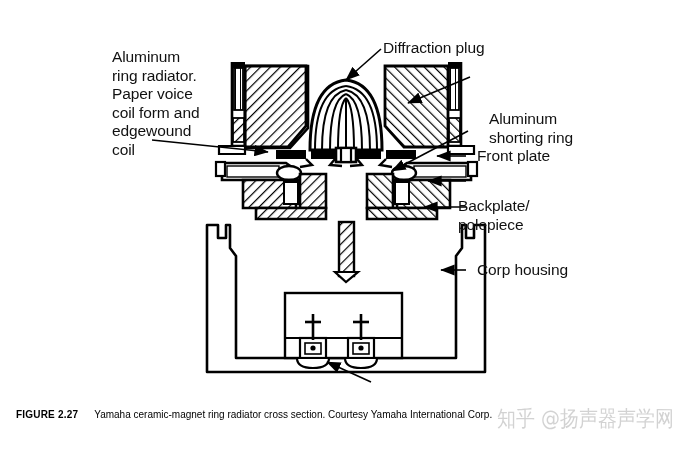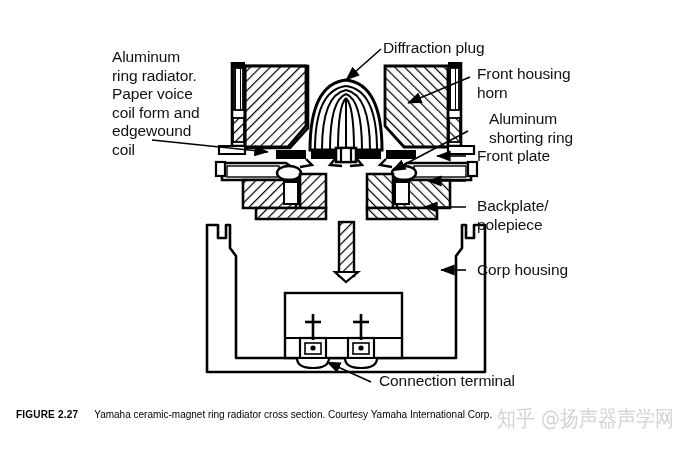--- a/index.html
+++ b/index.html
@@ -214,35 +214,32 @@
 
   <div class="label" style="left:112px; top:48px; width:130px;">Aluminum
 ring radiator.
 Paper voice
 coil form and
 edgewound
 coil</div>
 
   <div class="label" style="left:383px; top:39px;">Diffraction plug</div>
 
-  <div class="label" style="left:477px; top:65px; width:150px;">Front housing
-horn</div>
 
   <div class="label" style="left:489px; top:110px; width:150px;">Aluminum
 shorting ring</div>
 
   <div class="label" style="left:477px; top:147px;">Front plate</div>
 
 
-  <div class="label" style="left:477px; top:197px; width:150px;">Backplate/
+  <div class="label" style="left:458px; top:197px; width:150px;">Backplate/
 polepiece</div>
 
   <div class="label" style="left:477px; top:261px;">Corp housing</div>
 
-  <div class="label" style="left:379px; top:372px;">Connection terminal</div>
 
   <div class="caption">
     <b>FIGURE 2.27</b><span class="cap-gap"></span><span>Yamaha ceramic-magnet ring radiator cross section. Courtesy Yamaha International Corp.</span>
   </div>
 
   <div class="watermark">
     <div class="wm-text">知乎 @扬声器声学网</div>
   </div>
 
 </div>

